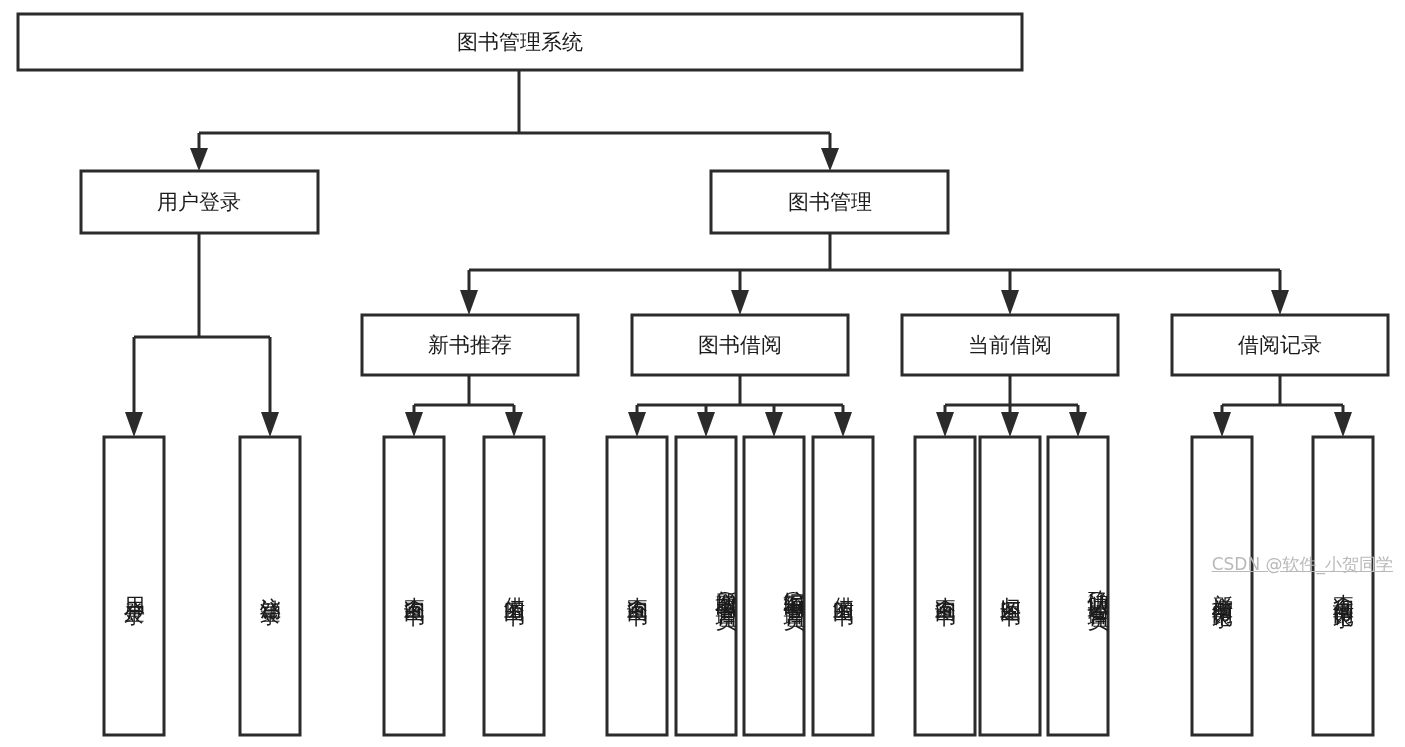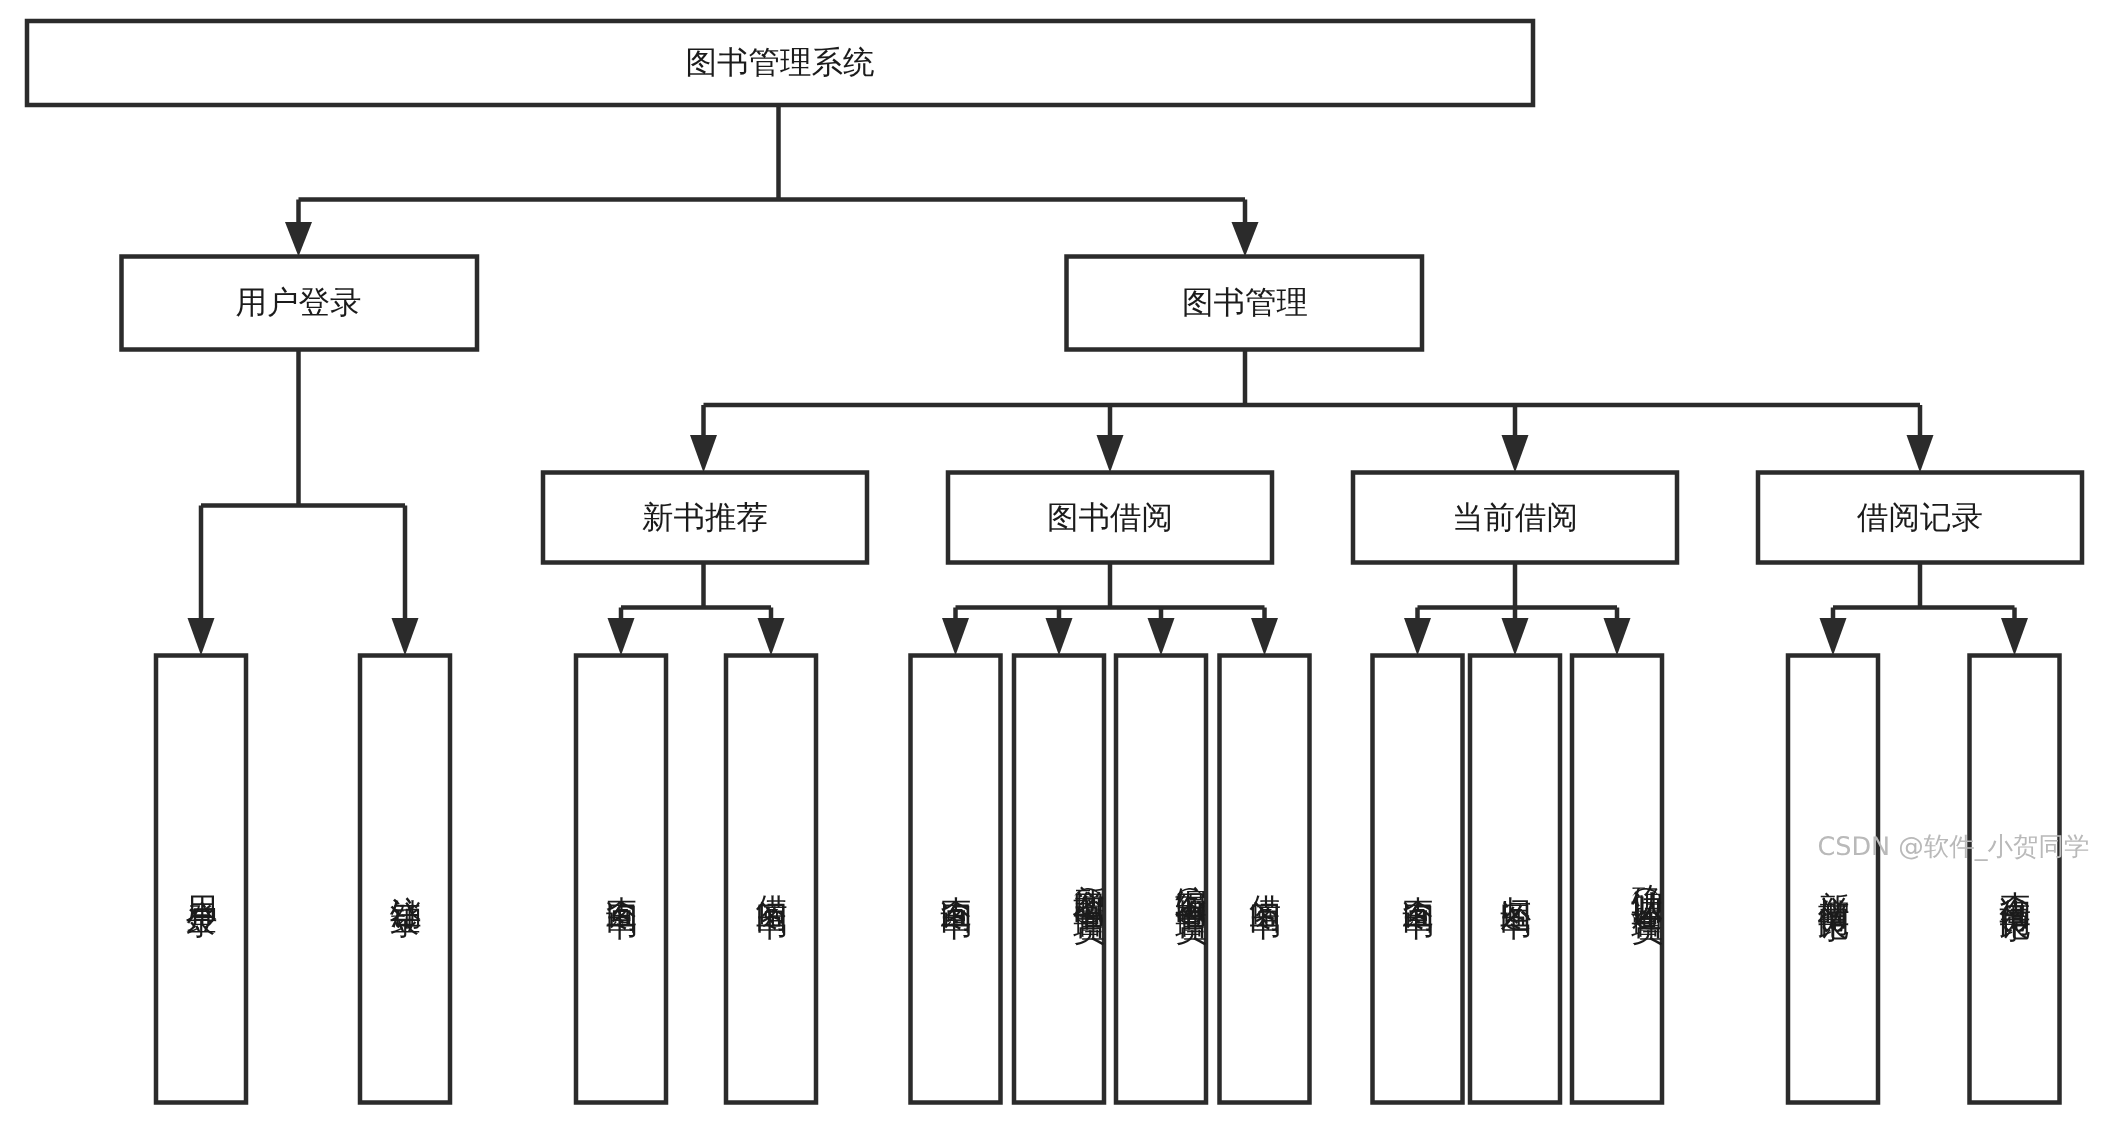--- a/index.html
+++ b/index.html
@@ -61,20 +61,21 @@
     text-align: center;
   }
   .watermark {
     position: absolute;
     right: 12px;
     bottom: 6px;
     font-family: "DejaVu Sans", "Liberation Sans", sans-serif;
     font-size: 17px;
     color: #b9b9b9;
     white-space: nowrap;
+    text-decoration: underline;
   }
 </style>
 </head>
 <body>
 
 <div id="diagram-root">
 
   <svg class="diagram" viewBox="0 0 1405 747" xmlns="http://www.w3.org/2000/svg">
 
     <g>

